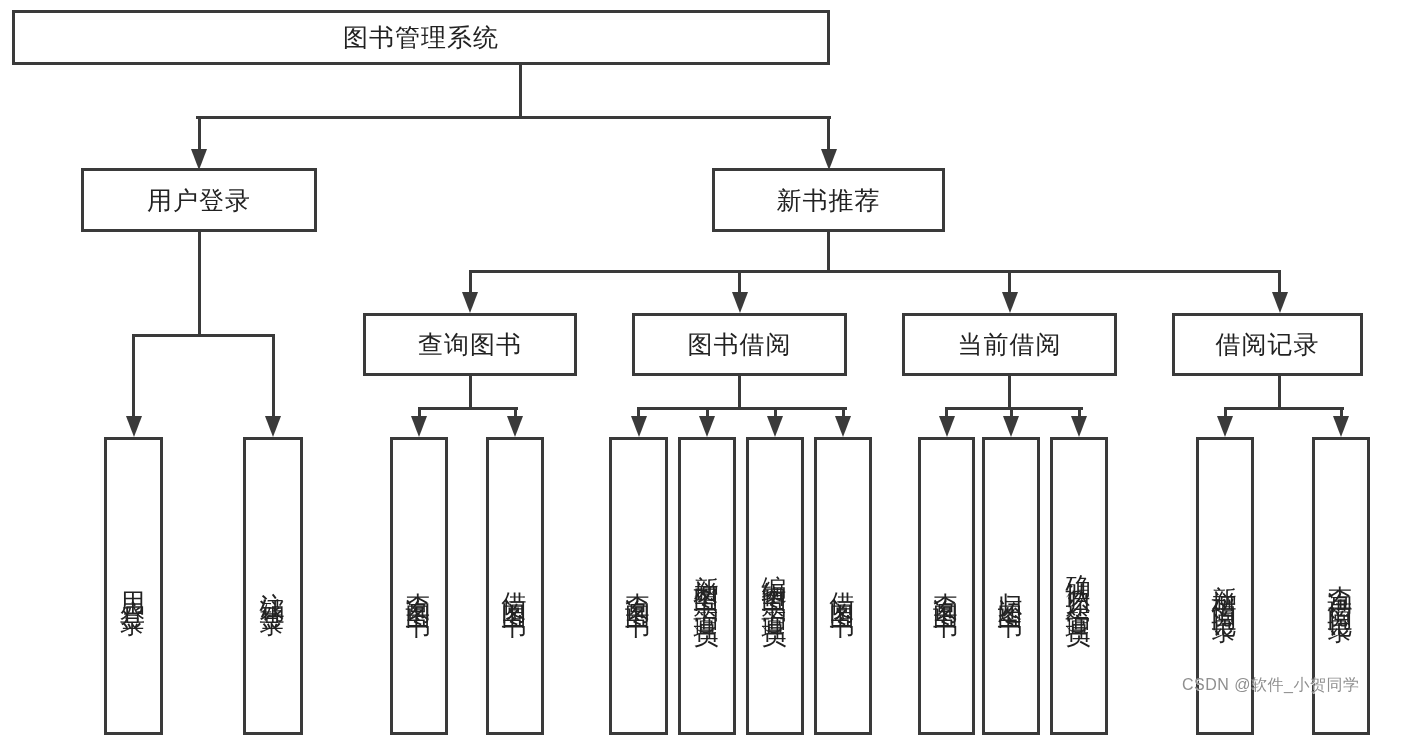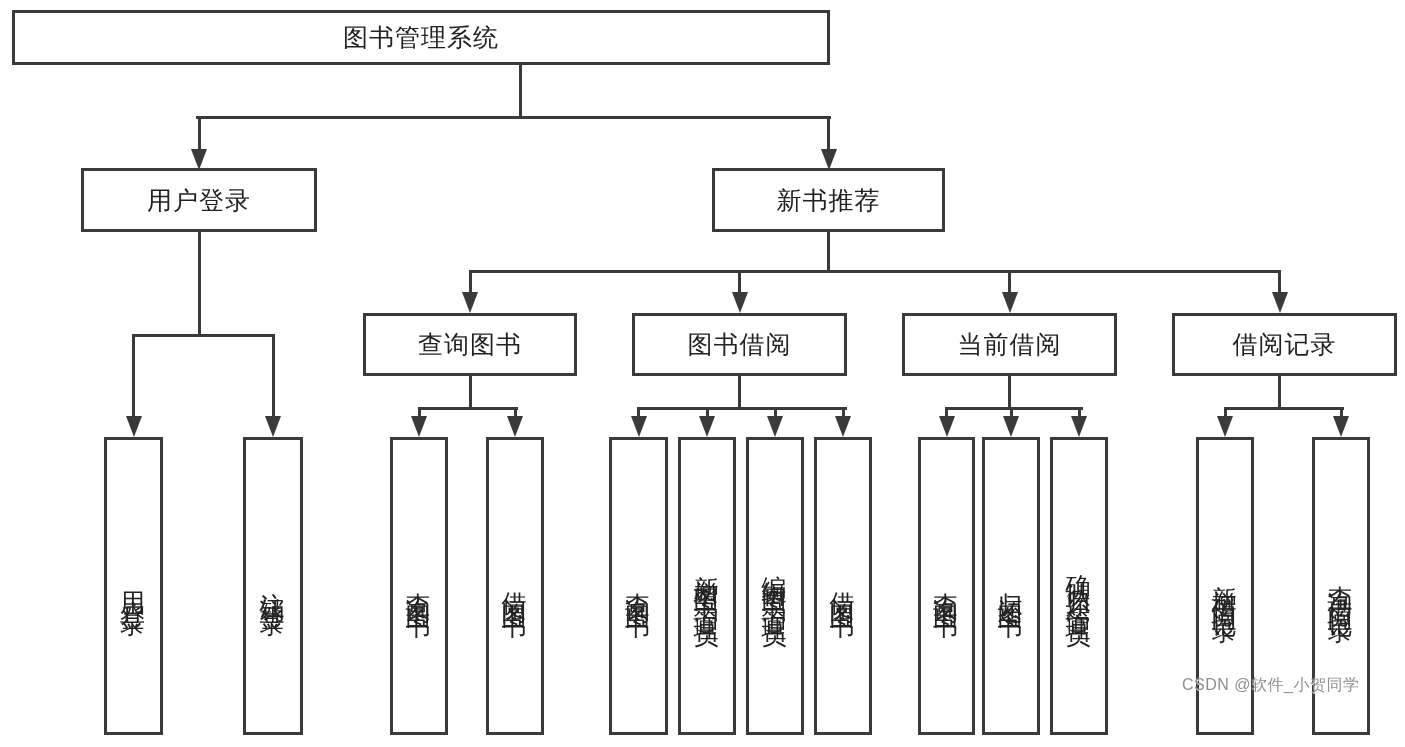--- a/index.html
+++ b/index.html
@@ -95,21 +95,21 @@
 
   <div class="box" style="left:363px;top:313px;width:214px;height:63px">
     <span>查询图书</span>
   </div>
   <div class="box" style="left:902px;top:313px;width:215px;height:63px">
     <span>当前借阅</span>
   </div>
   <div class="box" style="left:632px;top:313px;width:215px;height:63px">
     <span>图书借阅</span>
   </div>
-  <div class="box" style="left:1172px;top:313px;width:225px;height:63px">
+  <div class="box" style="left:1172px;top:313px;width:191px;height:63px">
     <span>借阅记录</span>
   </div>
 
   <div class="vline" style="left:468.5px;top:374px;height:36px"></div>
   <div class="vline" style="left:738px;top:374px;height:36px"></div>
   <div class="vline" style="left:1008px;top:374px;height:36px"></div>
   <div class="vline" style="left:1278px;top:374px;height:36px"></div>
 
   <div class="hline" style="left:417.5px;top:407px;width:100.5px"></div>
   <div class="hline" style="left:637px;top:407px;width:209.5px"></div>

